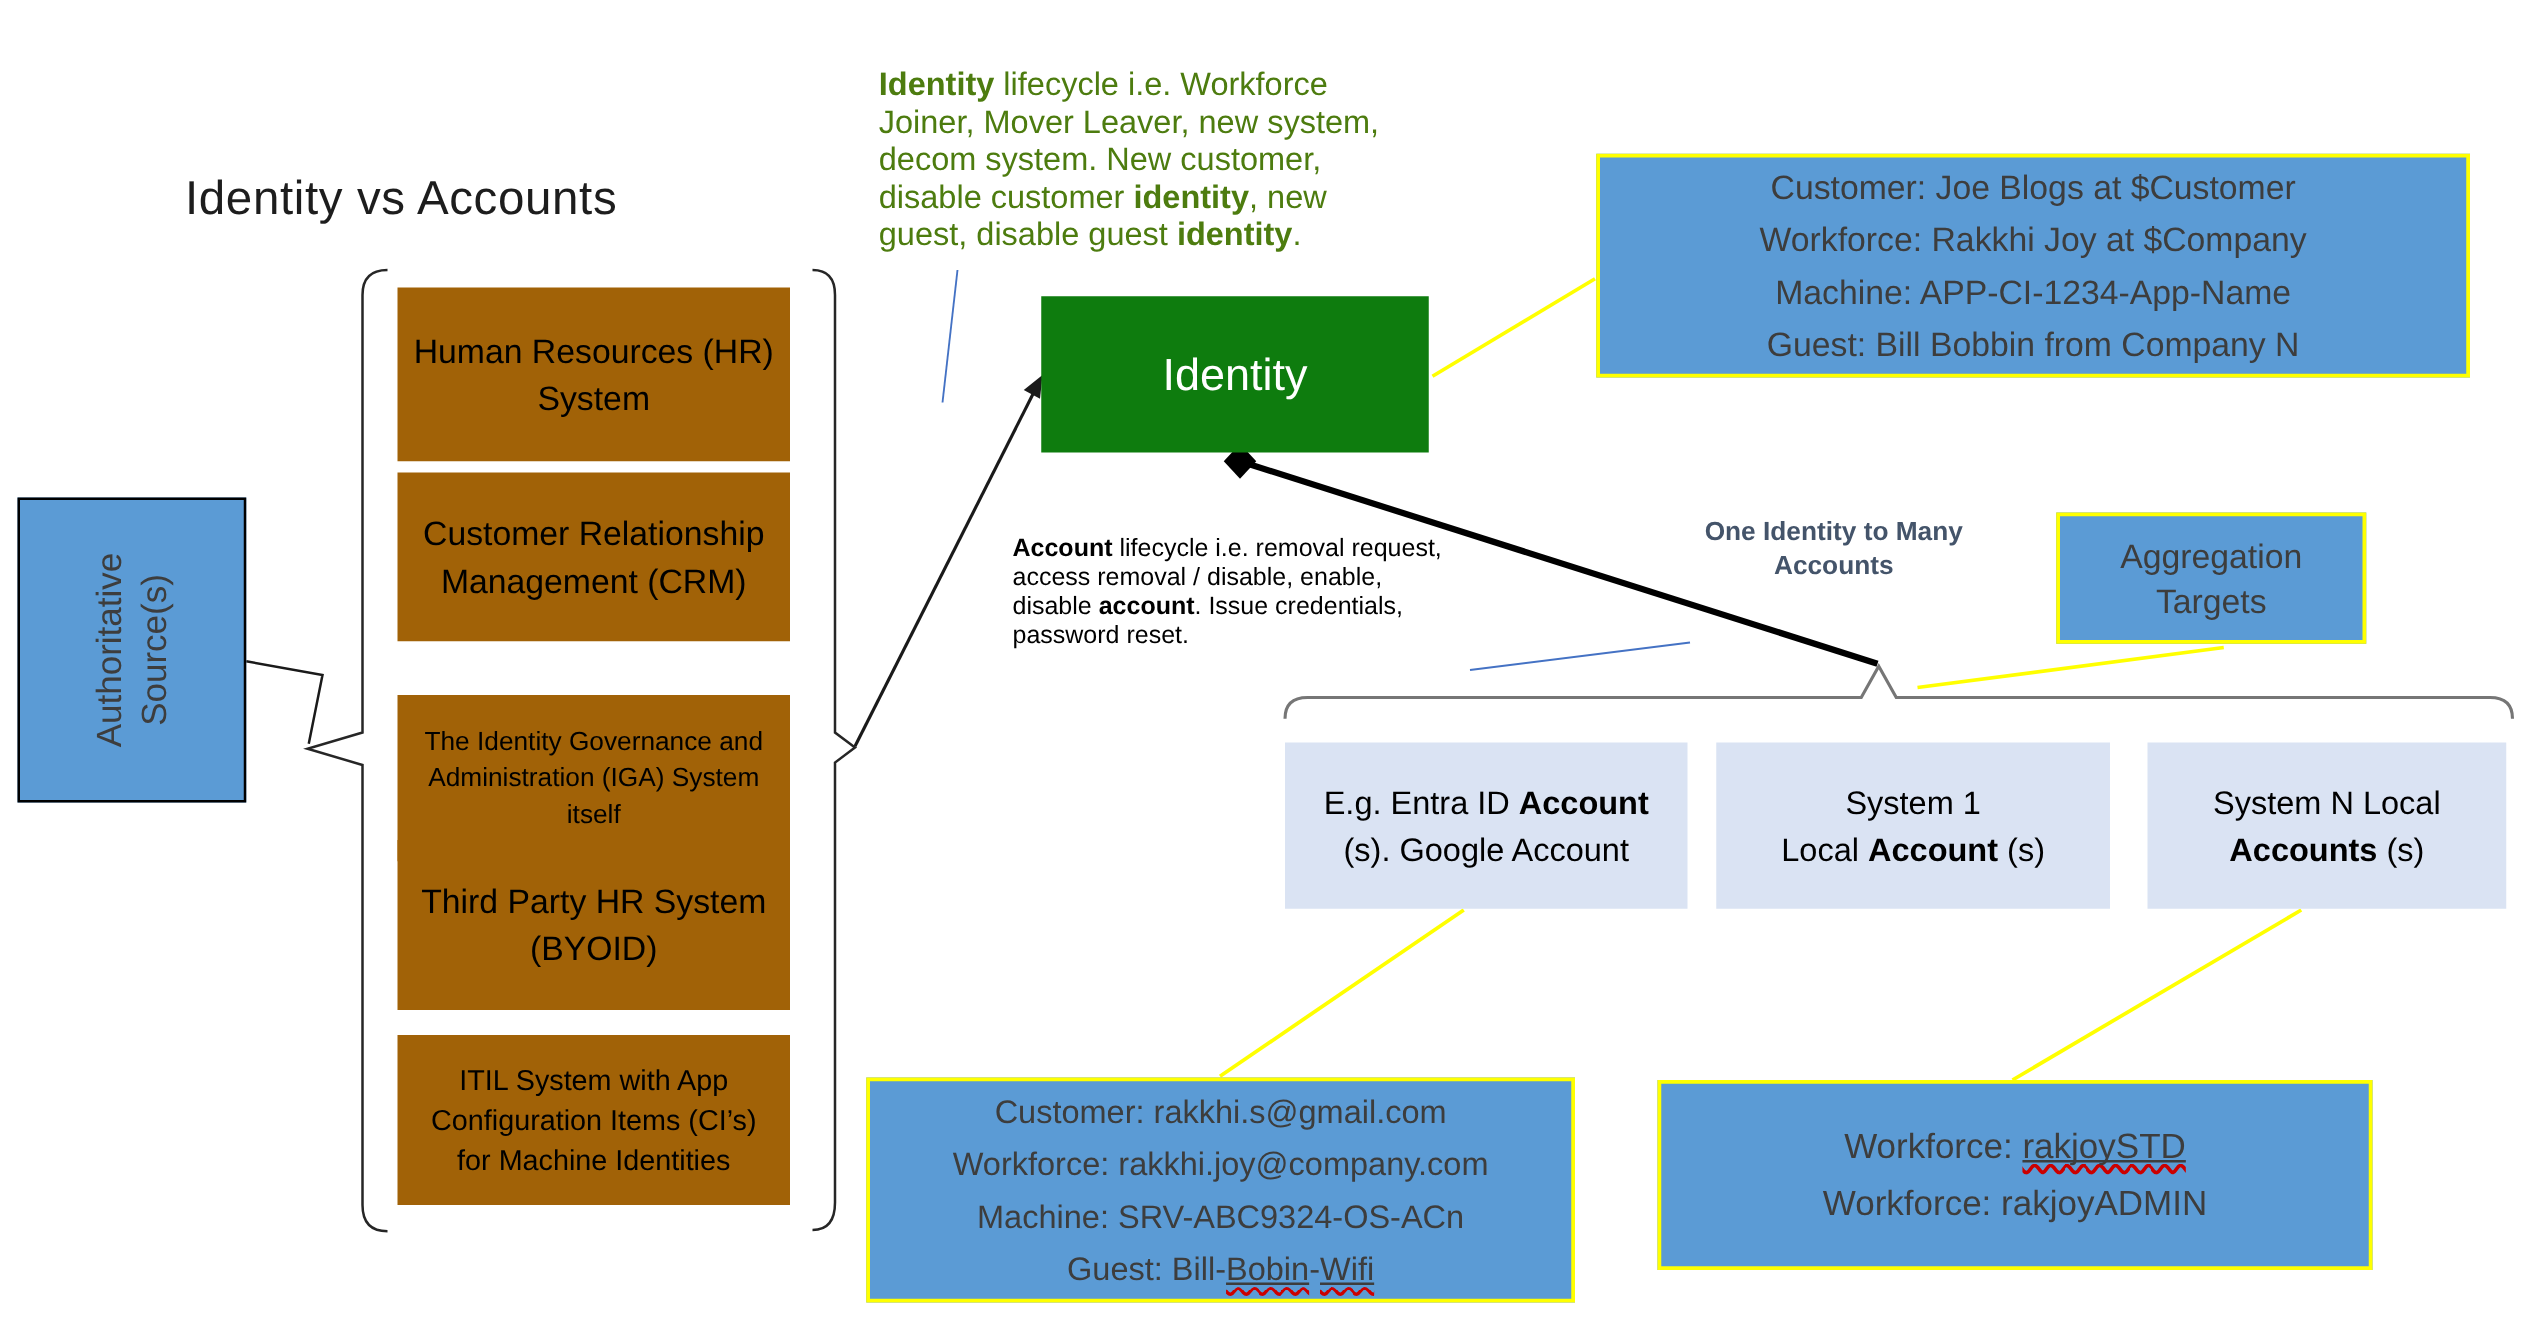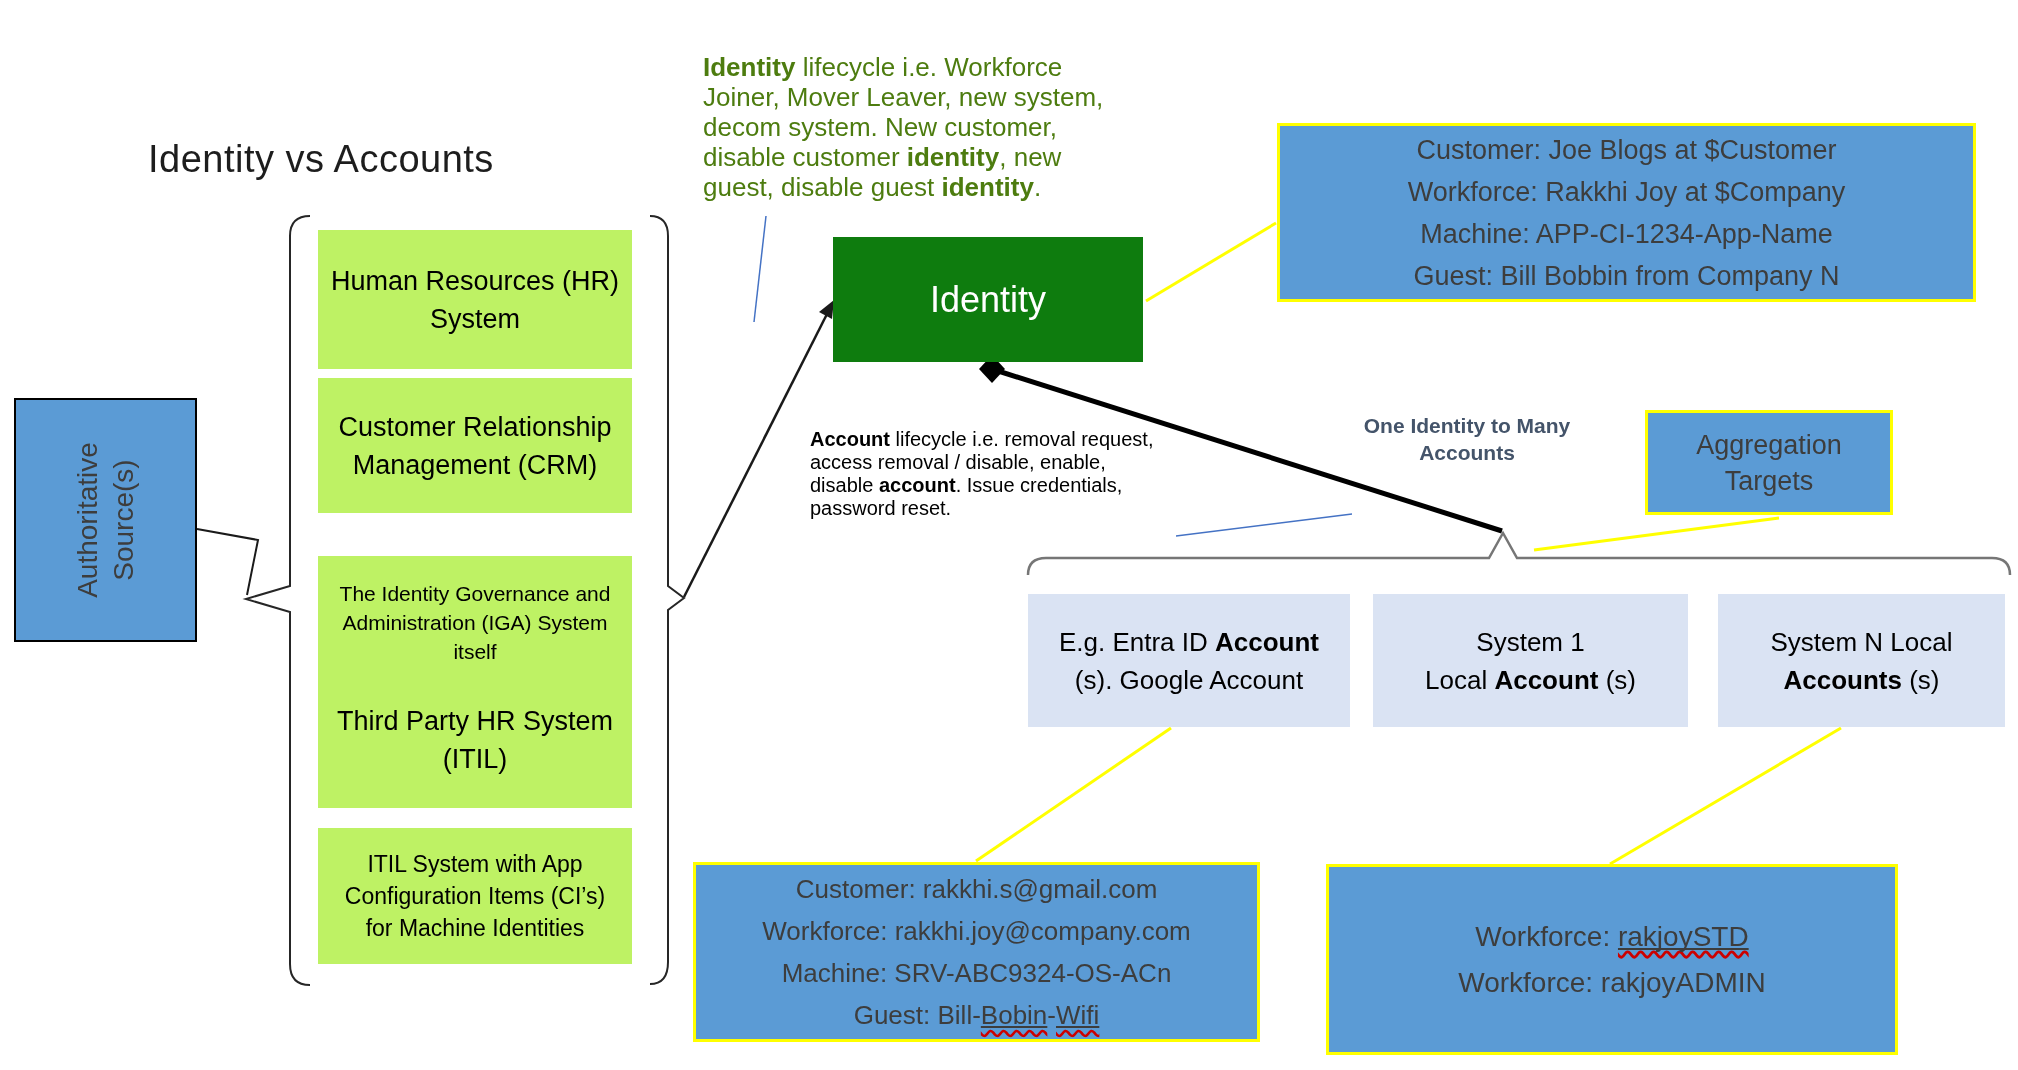--- a/index.html
+++ b/index.html
@@ -11,39 +11,39 @@
   svg.overlay{position:absolute;left:0;top:0;width:2018px;height:1070px;pointer-events:none;}
 
   .slide-title{left:148px;top:138px;width:420px;font-size:38px;font-weight:300;
     color:#1d1d1d;letter-spacing:0.5px;}
 
   .auth-box{left:14px;top:398px;width:183px;height:244px;background:#5B9BD5;
     border:2px solid #000;display:flex;align-items:center;justify-content:center;}
   .auth-box .rot{transform:rotate(-90deg);white-space:nowrap;text-align:center;
     font-size:28px;line-height:36px;color:#3d3d3d;}
 
-  .src-box{left:318px;width:314px;background:#bef264;color:#000;
+  .src-box{left:318px;width:314px;background:#a16207;color:#000;
     display:flex;flex-direction:column;align-items:center;justify-content:center;text-align:center;}
   .src-lg{font-size:27px;line-height:38px;}
   .src-md{font-size:23px;line-height:32px;}
   .src-sm{font-size:21px;line-height:29px;margin-top:29px;}
 
   .note1{left:703px;top:52px;width:480px;font-size:26px;line-height:30px;color:#4d7c0f;}
   .note2{left:810px;top:428px;width:380px;font-size:20px;line-height:23px;color:#000;}
   .note1 b,.note2 b{font-weight:700;}
 
   .green-box{left:833px;top:237px;width:310px;height:125px;background:#0E7C0E;
     display:flex;align-items:center;justify-content:center;color:#fff;font-size:36px;}
 
   .yellow-box{background:#5B9BD5;border:3px solid #FFFF00;color:#3d3d3d;
     display:flex;flex-direction:column;align-items:center;justify-content:center;text-align:center;}
   .id-examples{left:1277px;top:123px;width:699px;height:179px;font-size:27px;line-height:42px;}
   .agg-box{left:1645px;top:410px;width:248px;height:105px;font-size:27px;line-height:36px;}
   .acct-ex-left{left:693px;top:862px;width:567px;height:180px;font-size:26px;line-height:42px;}
-  .acct-ex-right{left:1326px;top:864px;width:572px;height:191px;font-size:28px;line-height:46px;}
+  .acct-ex-right{left:1326px;top:864px;width:572px;height:152px;font-size:28px;line-height:46px;}
 
   .one-many{left:1337px;top:412px;width:260px;text-align:center;font-size:21px;
     font-weight:700;line-height:27px;color:#44546A;}
 
   .tgt-box{top:594px;height:133px;background:#DAE3F3;color:#000;font-size:26px;line-height:38px;
     display:flex;flex-direction:column;align-items:center;justify-content:center;text-align:center;}
   .tgt-a{left:1028px;width:322px;}
   .tgt-b{left:1373px;width:315px;}
   .tgt-c{left:1718px;width:287px;}
   .tgt-box b{font-weight:700;}
@@ -98,21 +98,21 @@
     <div>Customer Relationship</div>
     <div>Management (CRM)</div>
   </div>
   <div class="abs src-box src-sm" style="top:527px;height:133px;">
     <div>The Identity Governance and</div>
     <div>Administration (IGA) System</div>
     <div>itself</div>
   </div>
   <div class="abs src-box src-lg" style="top:672px;height:136px;">
     <div>Third Party HR System</div>
-    <div>(ITIL)</div>
+    <div>(BYOID)</div>
   </div>
   <div class="abs src-box src-md" style="top:828px;height:136px;">
     <div>ITIL System with App</div>
     <div>Configuration Items (CI’s)</div>
     <div>for Machine Identities</div>
   </div>
 
   <div class="abs note1">
     <div><b>Identity</b><span> lifecycle i.e. Workforce</span></div>
     <div>Joiner, Mover Leaver, new system,</div>

